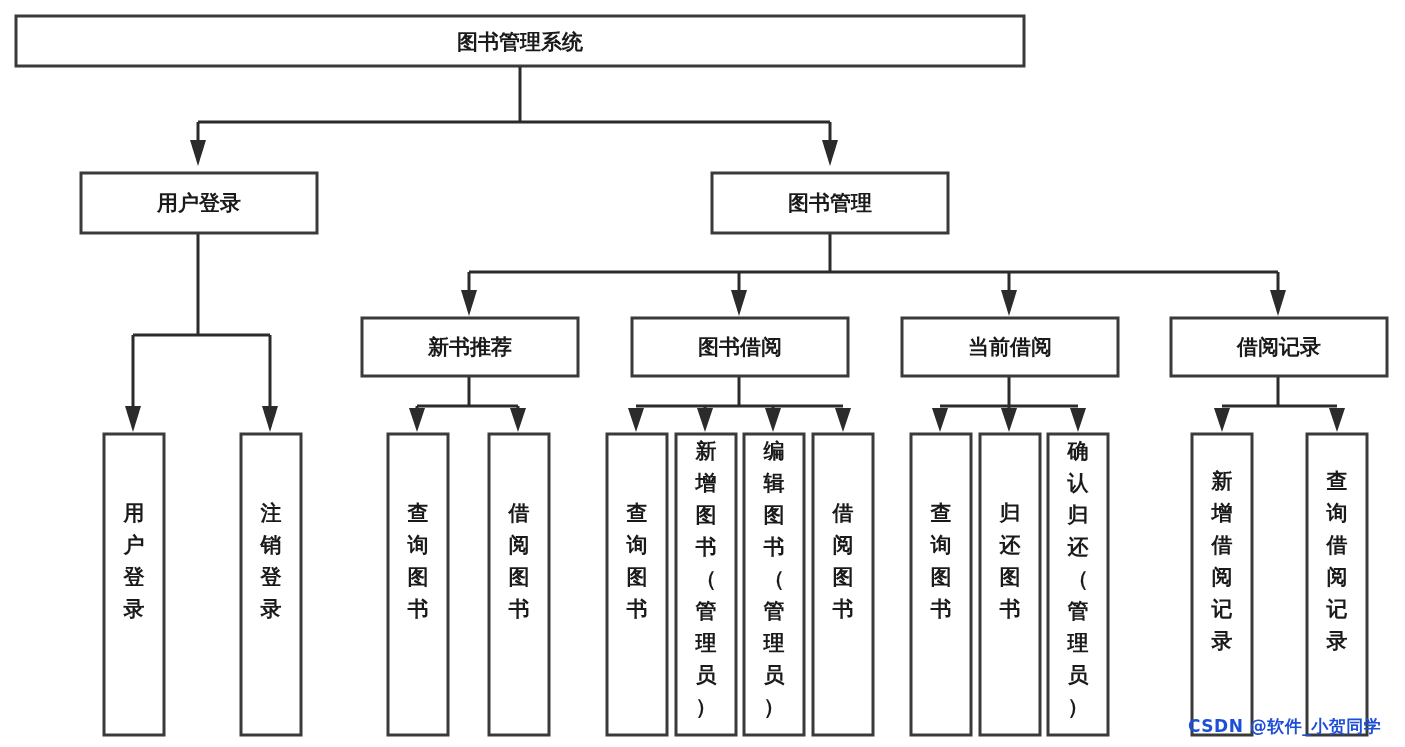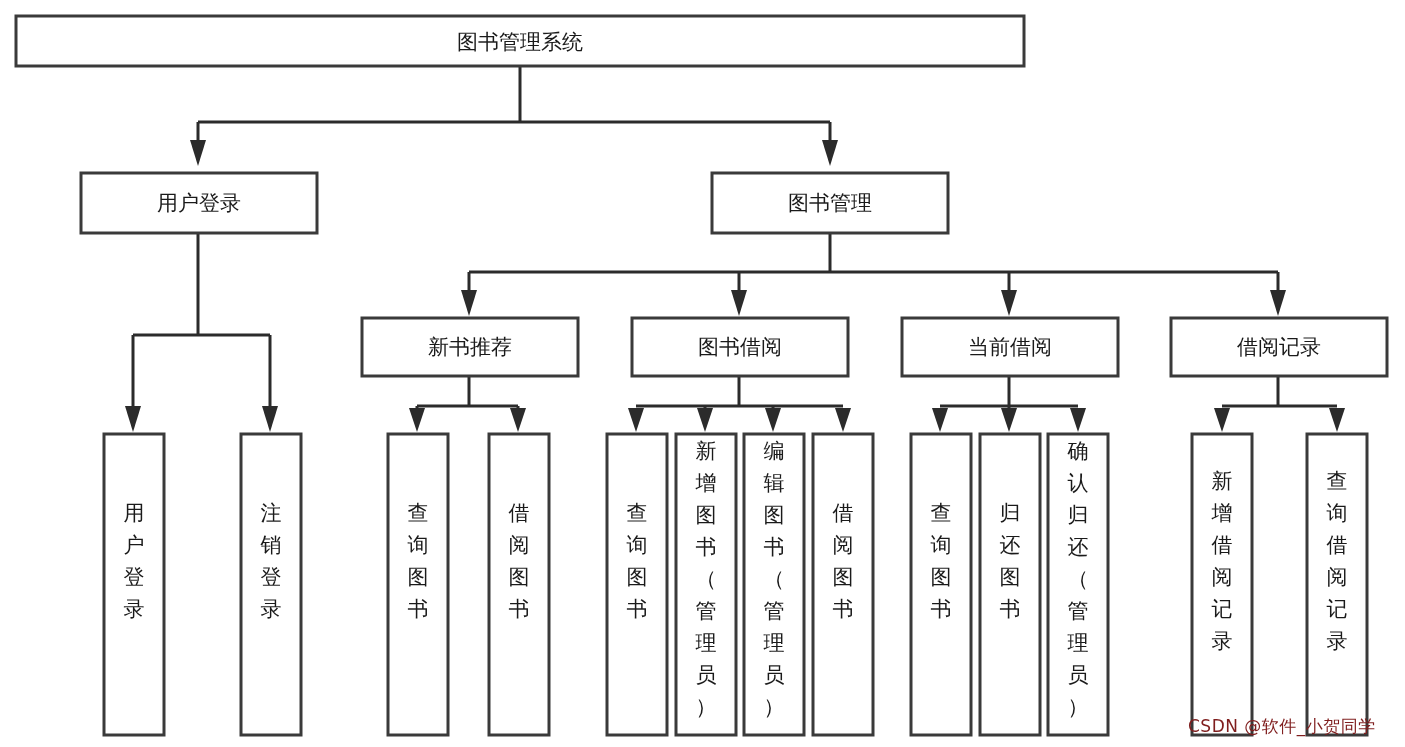--- a/index.html
+++ b/index.html
@@ -11,20 +11,21 @@
     width: 1405px;
     height: 747px;
     font-family: "DejaVu Sans", "Liberation Sans", sans-serif;
     overflow: hidden;
   }
   #diagram-root {
     position: relative;
     width: 1405px;
     height: 718px;
     background: #ffffff;
+    font-weight: bold;
   }
   svg.diagram-canvas {
     position: absolute;
     top: 0;
     left: 0;
     width: 1405px;
     height: 747px;
   }
   .node-box {
     fill: #ffffff;
@@ -52,21 +53,21 @@
     font-family: "DejaVu Sans", "Liberation Sans", sans-serif;
     font-size: 21px;
     fill: #1a1a1a;
     text-anchor: middle;
     white-space: pre;
   }
   .watermark-text {
     position: absolute;
     font-family: "DejaVu Sans", "Liberation Sans", sans-serif;
     font-size: 17px;
-    color: #7f1d1d;
+    color: #1d4ed8;
     white-space: nowrap;
     left: 1188px;
     top: 715px;
     letter-spacing: 0.5px;
   }
 </style>
 </head>
 <body>
 
 <div id="diagram-root">

